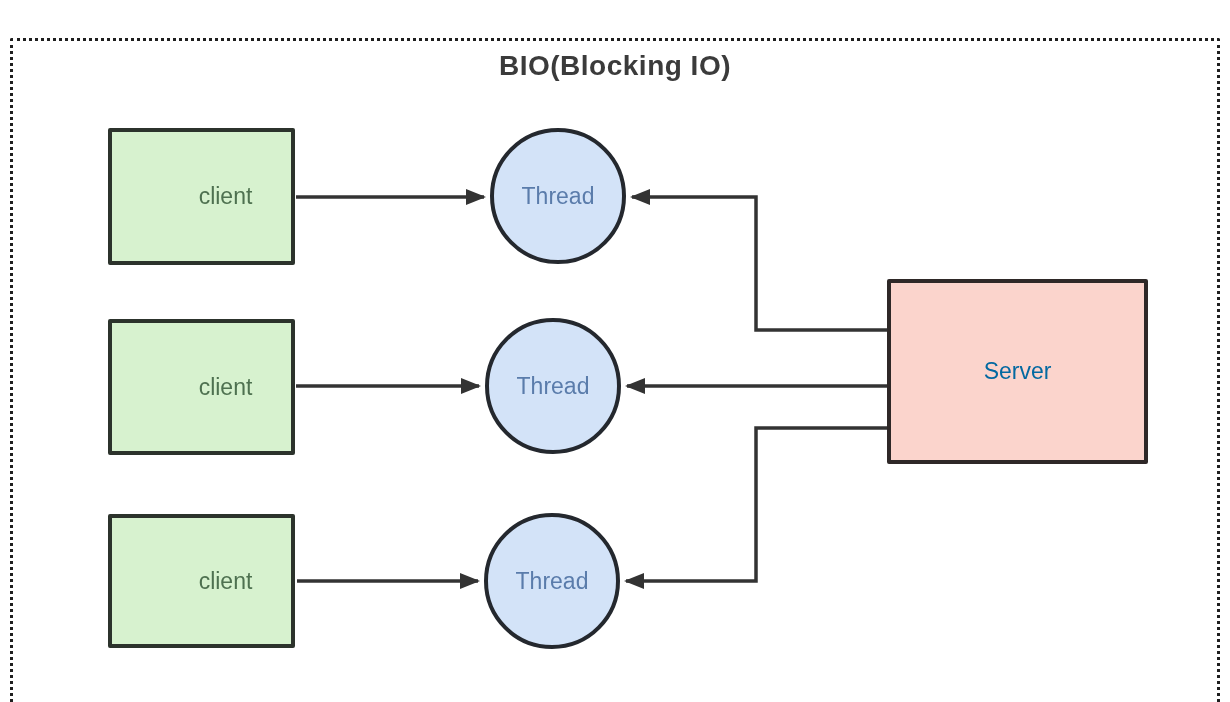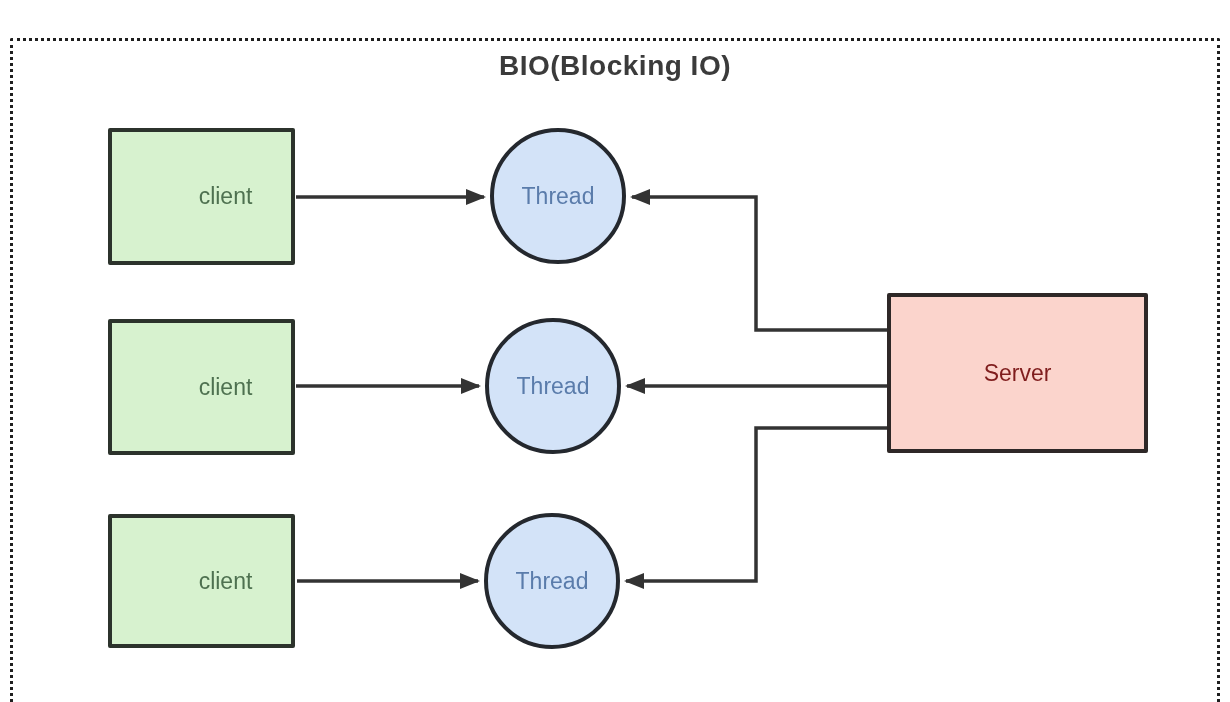--- a/index.html
+++ b/index.html
@@ -63,27 +63,27 @@
     border: 4px solid #24282e;
     border-radius: 50%;
     color: #5a7cab;
     justify-content: center;
   }
   .thread-1 { left: 490px; top: 100px; }
   .thread-2 { left: 485px; top: 290px; }
   .thread-3 { left: 484px; top: 485px; }
   .server-box {
     left: 887px;
-    top: 265px;
+    top: 251px;
     width: 261px;
-    height: 160px;
+    height: 185px;
     background: #fbd4cc;
     border: 4px solid #2e2827;
     border-radius: 2px;
-    color: #7f1d1d;
+    color: #0369a1;
   }
   .edges-layer {
     position: absolute;
     left: 0;
     top: 0;
     width: 1230px;
     height: 702px;
     pointer-events: none;
   }
 </style>

